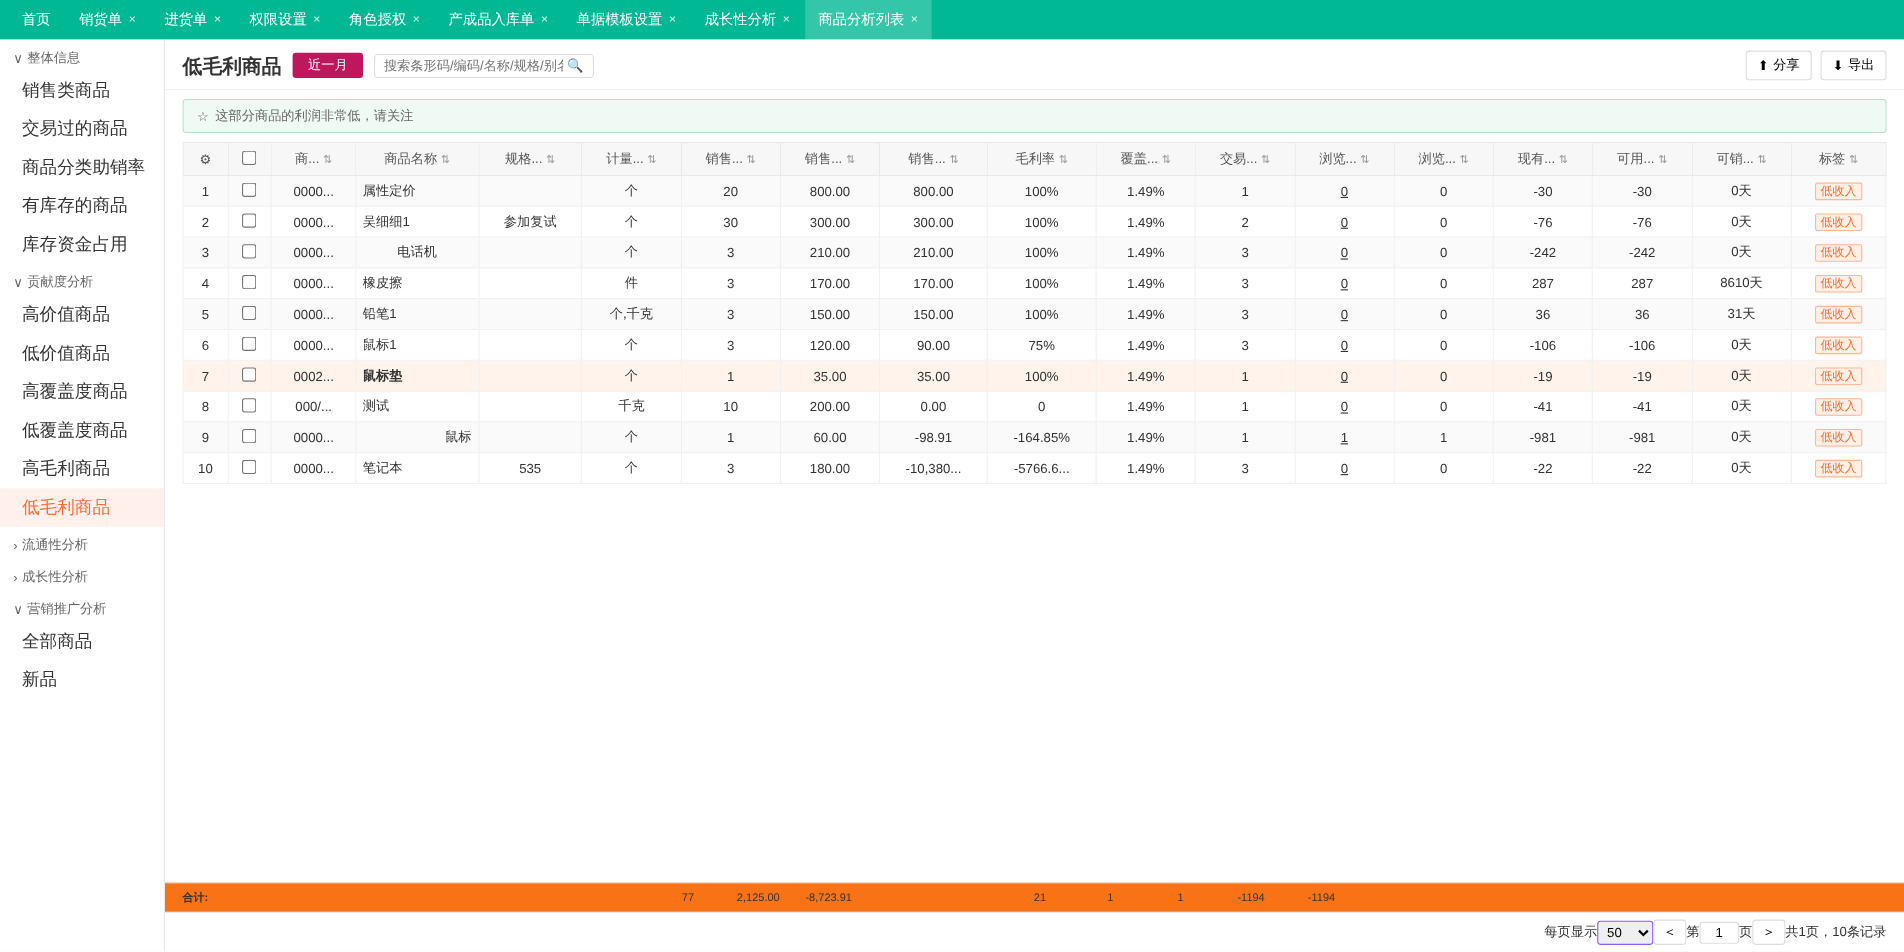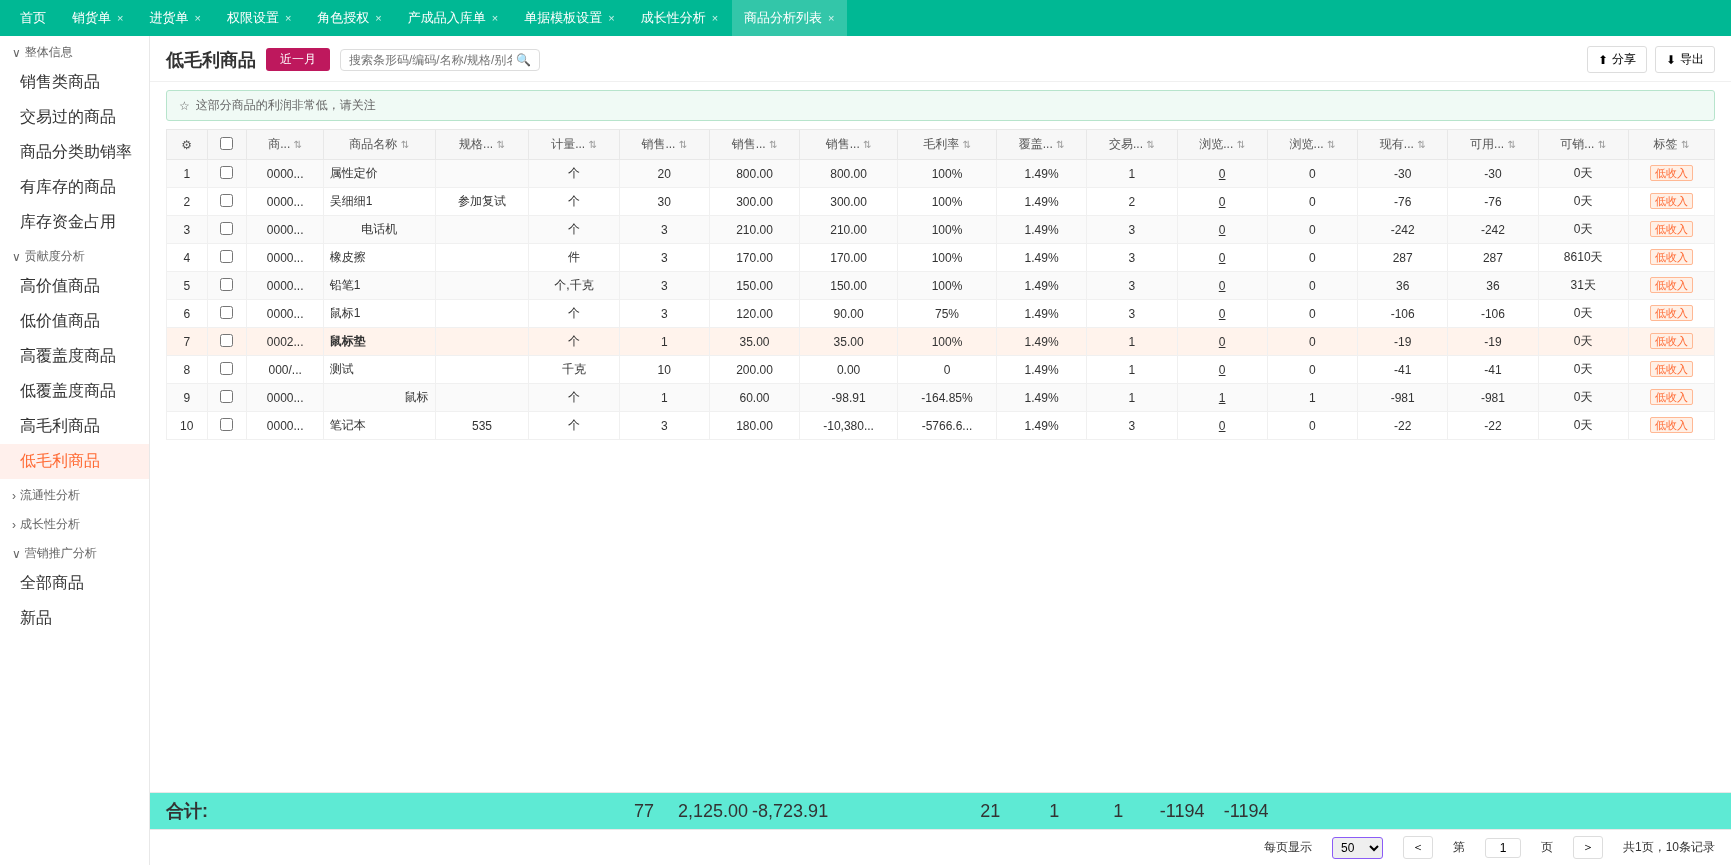--- a/index.html
+++ b/index.html
@@ -161,41 +161,41 @@
       white-space: nowrap;
     }
     .data-table tr.highlighted td { background: #fff3ec; }
     .data-table tr.row-odd td { background: #fafafa; }
     .tag-orange { background: #fff0e6; color: #ff6b35; border: 1px solid #ffb894; border-radius: 2px; padding: 1px 4px; font-size: 11px; }
     .text-red { color: #ff4d4f; }
     .underline-link { text-decoration: underline; color: #333; }
 
     
     .table-footer {
-      background: #5eead4;
+      background: #f97316;
       border-top: 1px solid #e8e8e8;
       padding: 6px 16px;
       display: flex;
       align-items: center;
       gap: 4px;
-      font-size: 18px;
+      font-size: 10px;
       color: #333;
     }
     .footer-total-label { font-weight: bold; margin-right: 8px; }
     .footer-cell { min-width: 60px; text-align: center; }
 
     
     .bottom-bar {
       background: #fff;
       border-top: 1px solid #e8e8e8;
       padding: 6px 16px;
       display: flex;
       align-items: center;
       justify-content: flex-end;
-      gap: 20px;
+      gap: 0;
       font-size: 12px;
     }
     .page-size-select {
       border: 1px solid #8b5cf6;
       border-radius: 3px;
       padding: 2px 4px;
       font-size: 12px;
     }
     .page-nav-btn {
       border: 1px solid #ddd;

